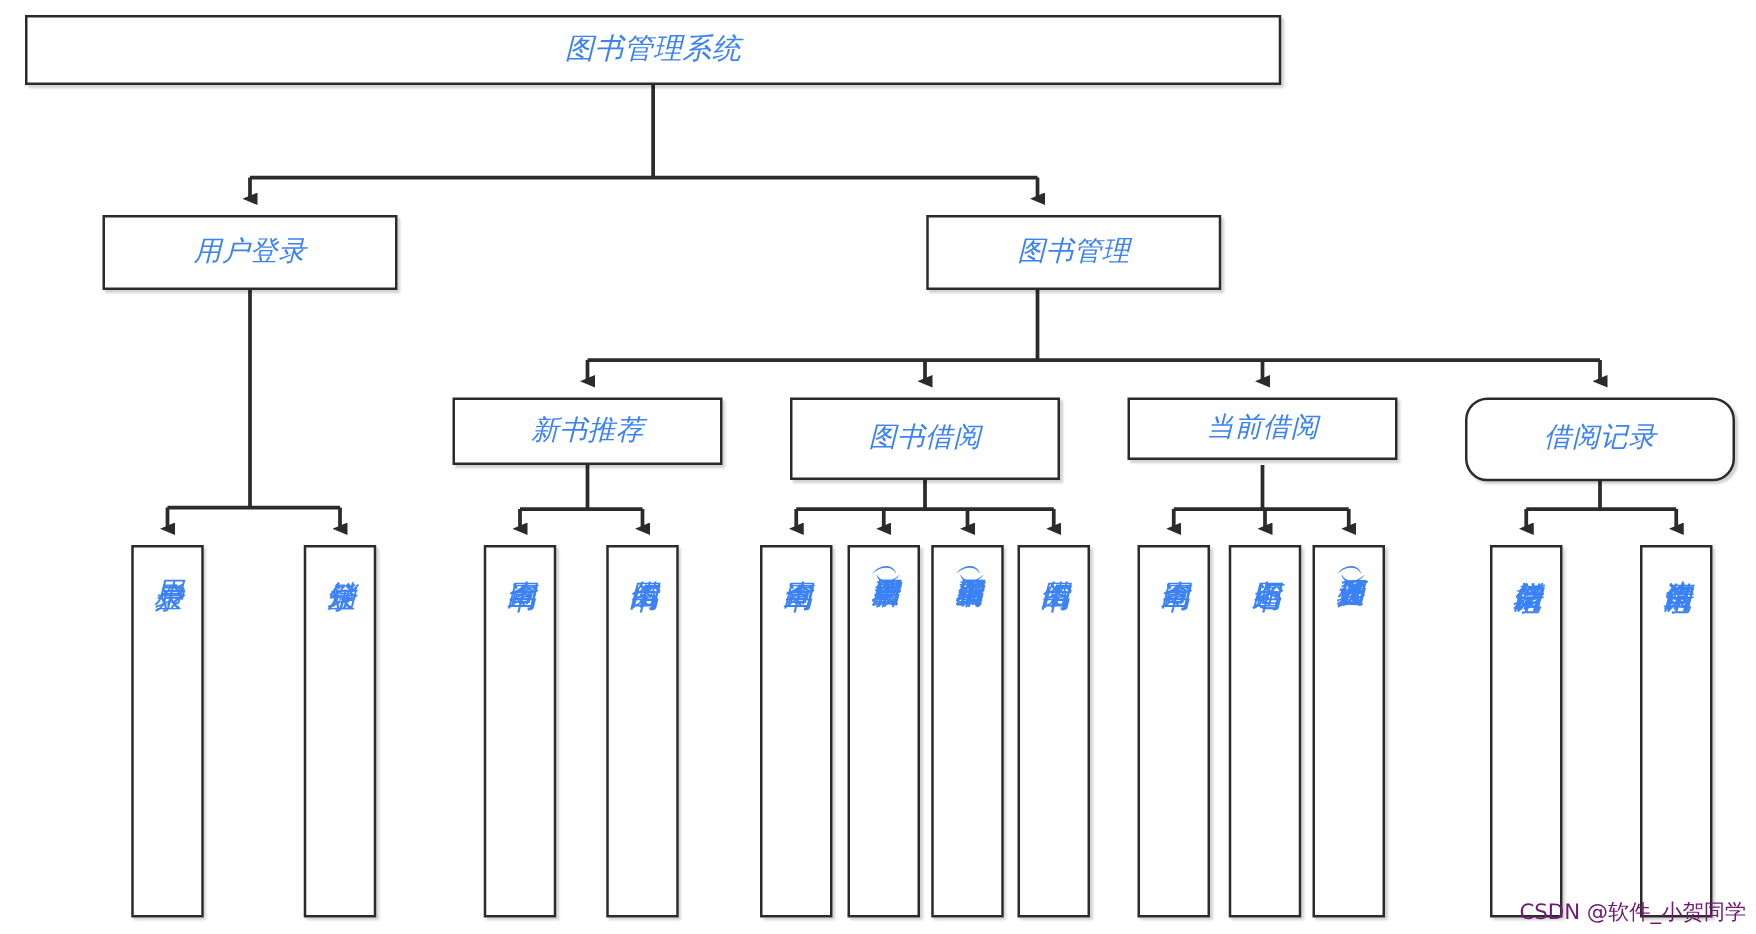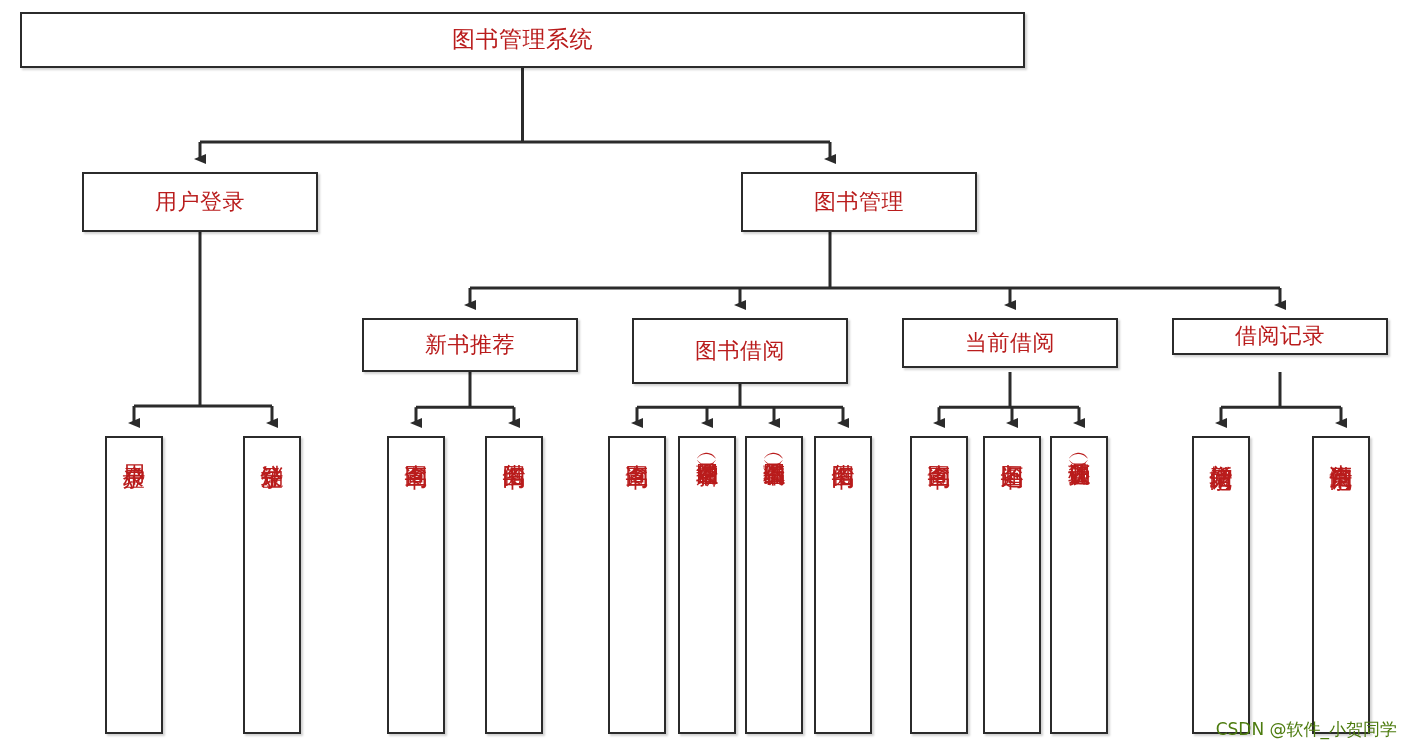--- a/index.html
+++ b/index.html
@@ -30,23 +30,24 @@
     position: absolute;
     box-sizing: border-box;
     border: 2px solid #2b2b2b;
     background: #ffffff;
     display: flex;
     align-items: center;
     justify-content: center;
     box-shadow: 2px 2px 2px rgba(0,0,0,0.18);
   }
   .node-label {
-    color: #b91c1c;
+    color: #3b82f6;
     text-align: center;
     letter-spacing: 0.5px;
+    font-style: italic;
   }
   
   .node.horiz .node-label {
     font-size: 22px;
     line-height: 1.2;
     white-space: nowrap;
   }
   .node.root .node-label {
     font-size: 23px;
   }
@@ -66,21 +67,21 @@
   .node.vert.tall .node-label {
     font-size: 22px;
     line-height: 1.02;
     letter-spacing: 0px;
   }
   #watermark {
     position: absolute;
     right: 8px;
     bottom: 6px;
     font-size: 17px;
-    color: #4d7c0f;
+    color: #701a75;
     white-space: nowrap;
     font-family: "DejaVu Sans", "Liberation Sans", sans-serif;
   }
 </style>
 </head>
 <body>
 
 <div id="diagram-root">
 
   <svg id="connector-layer" viewBox="0 0 1405 747" xmlns="http://www.w3.org/2000/svg">
@@ -138,21 +139,21 @@
       </div>
       <div class="node horiz" style="left: 362px; top: 318px; width: 216px; height: 54px;">
         <span class="node-label">新书推荐</span>
       </div>
       <div class="node horiz" style="left: 632px; top: 318px; width: 216px; height: 66px;">
         <span class="node-label">图书借阅</span>
       </div>
       <div class="node horiz" style="left: 902px; top: 318px; width: 216px; height: 50px;">
         <span class="node-label">当前借阅</span>
       </div>
-      <div class="node horiz" style="left: 1172px; top: 318px; width: 216px; height: 37px;">
+      <div class="node horiz" style="left: 1172px; top: 318px; width: 216px; height: 67px; border-radius: 18px;">
         <span class="node-label">借阅记录</span>
       </div>
       <div class="node vert" style="left: 105px; top: 436px; width: 58px; height: 298px;">
         <span class="node-label">用户登录</span>
       </div>
       <div class="node vert" style="left: 243px; top: 436px; width: 58px; height: 298px;">
         <span class="node-label">注销登录</span>
       </div>
       <div class="node vert" style="left: 387px; top: 436px; width: 58px; height: 298px;">
         <span class="node-label">查询图书</span>

